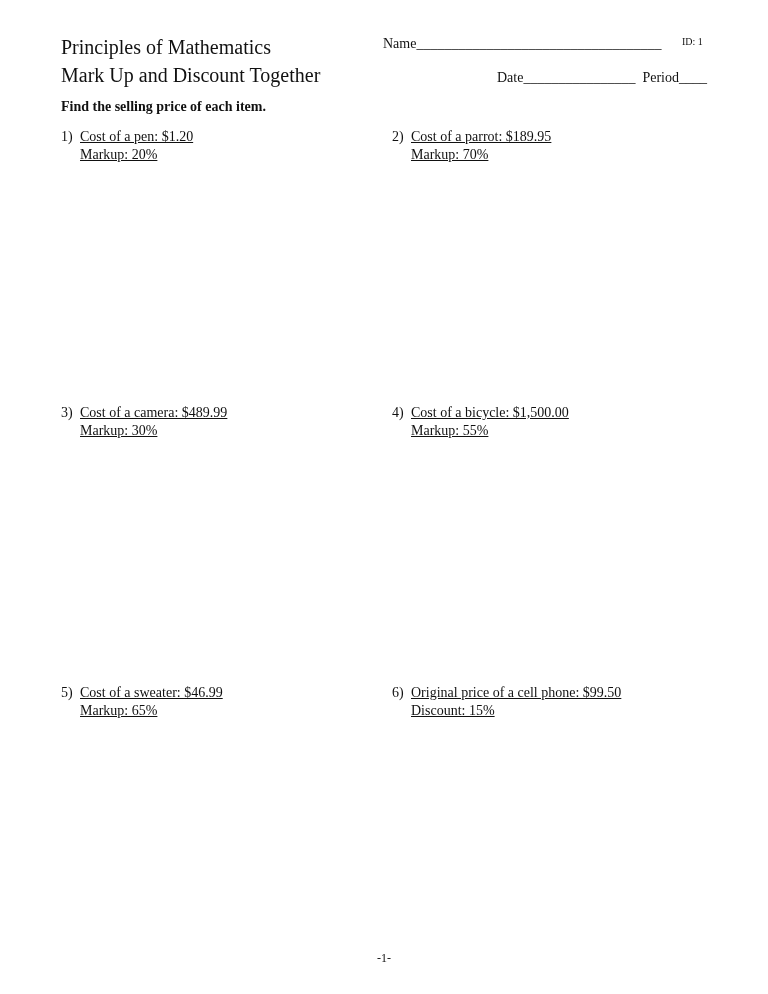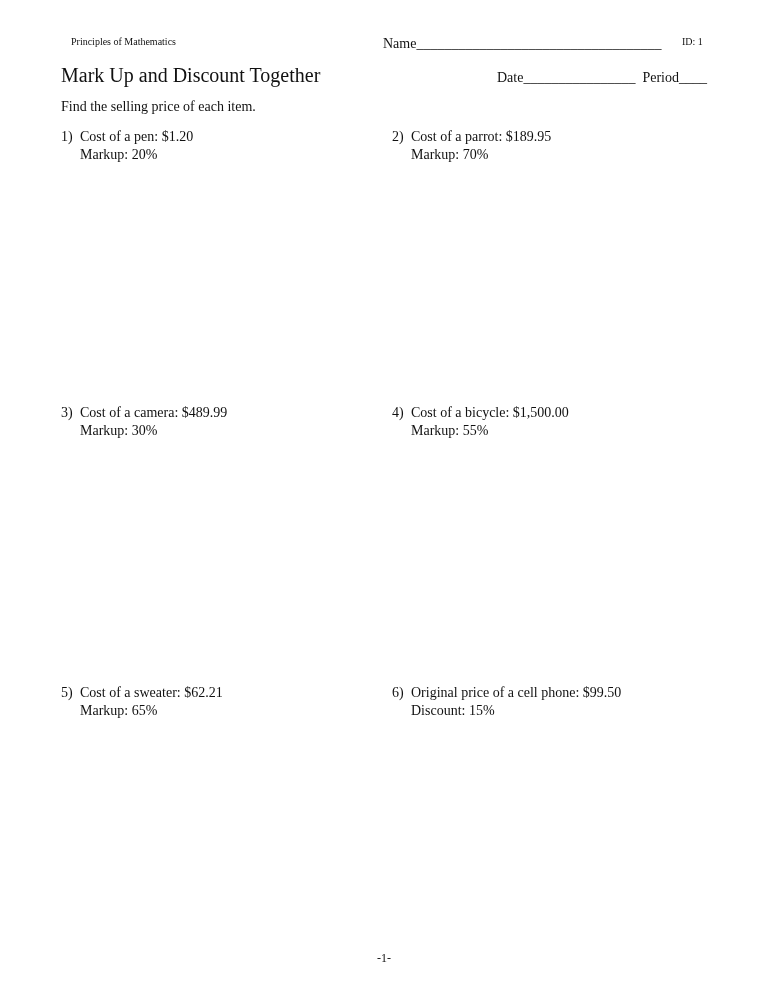--- a/index.html
+++ b/index.html
@@ -1,29 +1,29 @@
 <!DOCTYPE html>
 <html><head>
   <meta charset="utf-8">
   <style>
     html, body { margin: 0; padding: 0; background: #ffffff; }
     body {
       width: 768px; height: 994px; position: relative; overflow: hidden;
       font-family: "Liberation Serif", "DejaVu Serif", serif; color: #111;
     }
     .abs { position: absolute; white-space: nowrap; }
-    .course { left: 61px; top: 36px; font-size: 10px; margin-left: 10px; }
+    .course { left: 61px; top: 36px; font-size: 20px; }
     .name-line { left: 383px; top: 36px; font-size: 14px; }
     .id { left: 682px; top: 36px; font-size: 10px; }
     .title { left: 61px; top: 64px; font-size: 20px; font-family: Liberation Serif, serif; }
     .date-line { left: 497px; top: 70px; font-size: 14px; }
-    .instructions { left: 61px; top: 99px; font-size: 14px; font-weight: normal; }
+    .instructions { left: 61px; top: 99px; font-size: 14px; font-weight: bold; }
     .problem { position: absolute; font-size: 14px; line-height: 18px; }
     .problem .num { position: absolute; left: 0; top: 0; }
-    .problem .line { padding-left: 19px; white-space: nowrap; }
+    .problem .line { padding-left: 19px; white-space: nowrap; text-decoration: underline; }
     .footer { left: 0; width: 768px; top: 951px; text-align: center; font-size: 12px; }
   </style>
 </head>
 <body>
 
 <div class="abs course">Principles of Mathematics</div>
 <div class="abs name-line">Name___________________________________</div>
 <div class="abs id">ID: 1</div>
 <div class="abs title">Mark Up and Discount Together</div>
 <div class="abs date-line">
@@ -46,21 +46,21 @@
   <div class="line">Cost of a camera: $489.99</div>
   <div class="line">Markup: 30%</div>
 </div>
 <div class="problem" style="left:392px; top:404px;">
   <span class="num">4)</span>
   <div class="line">Cost of a bicycle: $1,500.00</div>
   <div class="line">Markup: 55%</div>
 </div>
 <div class="problem" style="left:61px; top:684px;">
   <span class="num">5)</span>
-  <div class="line">Cost of a sweater: $62.21</div>
+  <div class="line">Cost of a sweater: $46.99</div>
   <div class="line">Markup: 65%</div>
 </div>
 <div class="problem" style="left:392px; top:684px;">
   <span class="num">6)</span>
   <div class="line">Original price of a cell phone: $99.50</div>
   <div class="line">Discount: 15%</div>
 </div>
 
 <div class="abs footer">-1-</div>
 

